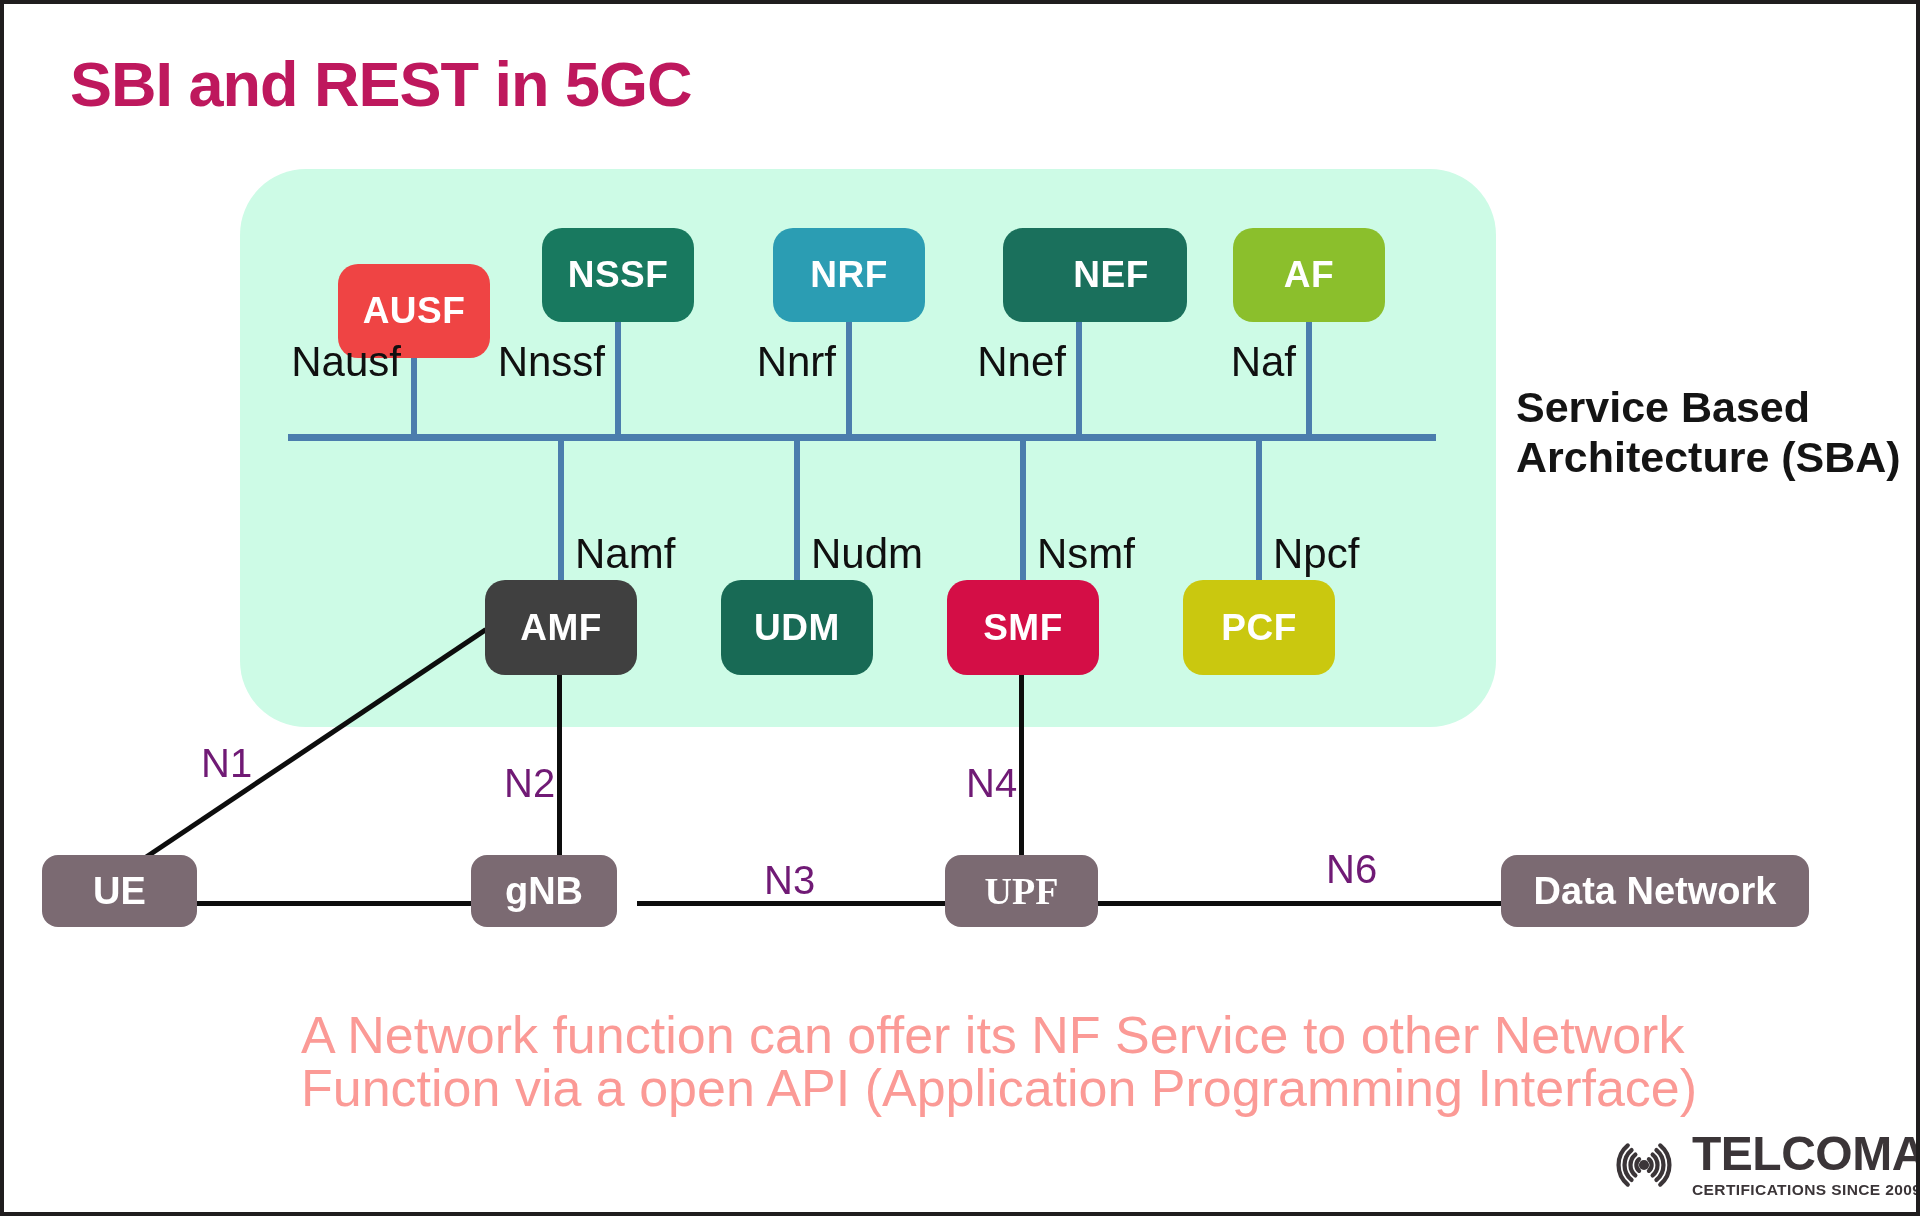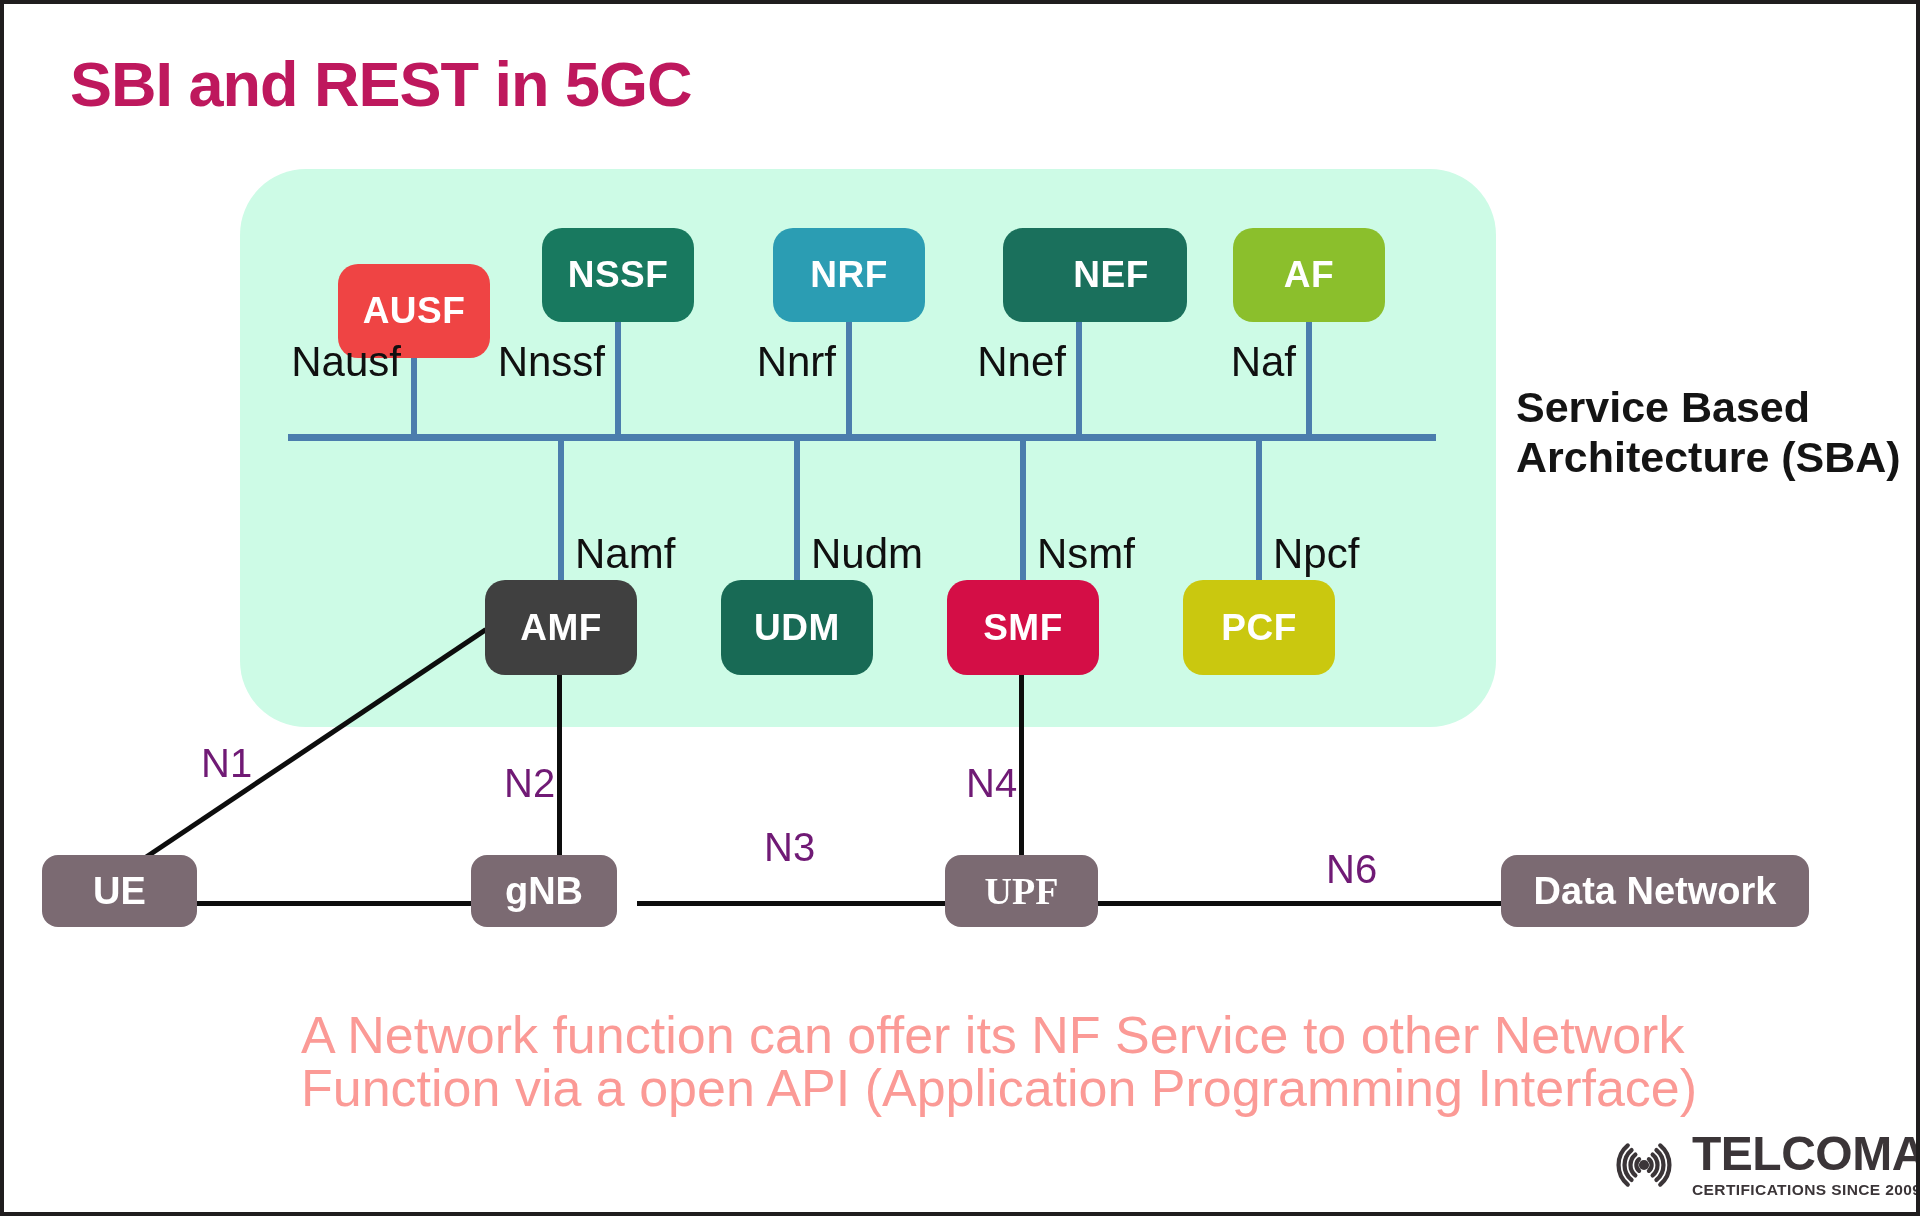--- a/index.html
+++ b/index.html
@@ -69,21 +69,21 @@
   .lk-v{width:5px;top:671px;height:180px;}
   .lk-n2{left:553px;} .lk-n4{left:1015px;}
   .lk-n1{
     left:137px;top:854px;width:415px;height:5px;
     transform:rotate(-33.8deg);transform-origin:0 50%;
   }
   
   .nlabel{position:absolute;font-size:40px;font-weight:500;color:#701a75;}
   .n1{left:197px;top:737px;}
   .n2{left:500px;top:757px;}
-  .n3{left:760px;top:821px;}
+  .n3{left:760px;top:854px;}
   .n4{left:962px;top:757px;}
   .n6{left:1322px;top:843px;}
   
   .note{
     position:absolute;left:297px;top:1005px;
     font-size:52px;line-height:53px;font-weight:400;white-space:nowrap;
   }
   
   .logo{
     position:absolute;left:1596px;top:1126px;

